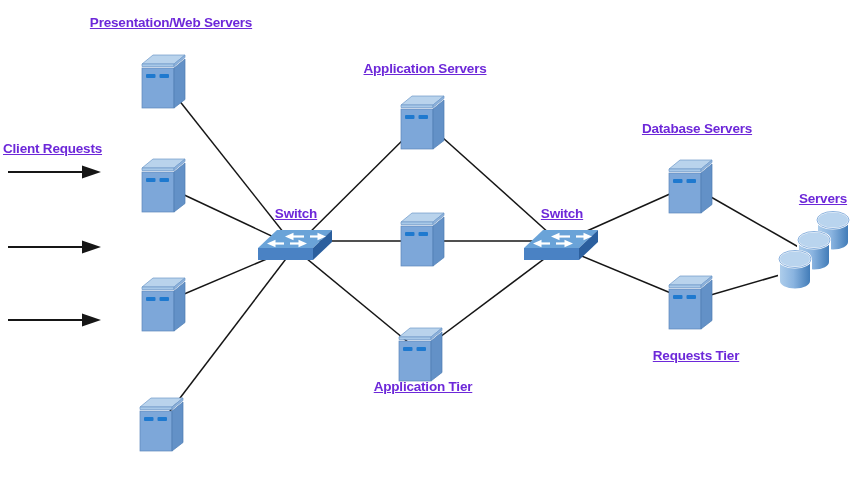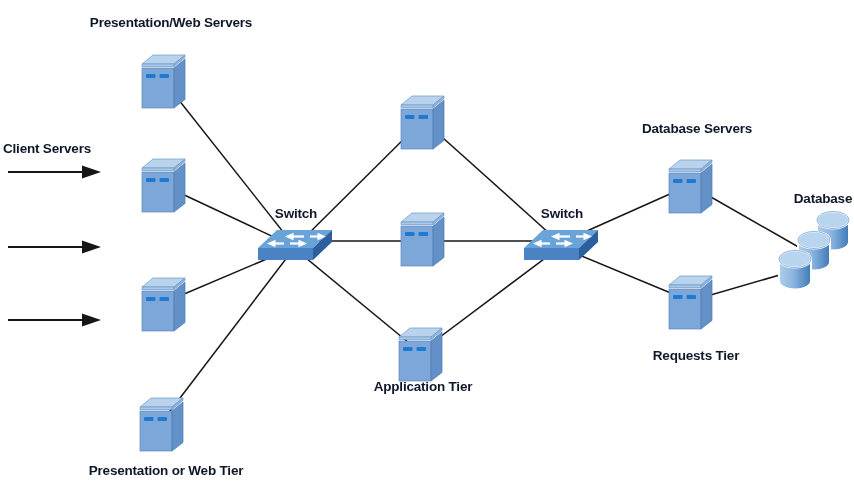--- a/index.html
+++ b/index.html
@@ -18,23 +18,24 @@
     z-index: 1;
   }
   #icon-layer { position: absolute; left: 0; top: 0; width: 100%; height: 100%; z-index: 2; }
   .icon { position: absolute; line-height: 0; }
   .lbl {
     position: absolute;
     z-index: 3;
     font-size: 13.5px;
     font-weight: 700;
     letter-spacing: -0.2px;
-    color: #0f172a;
+    color: #6d28d9;
     white-space: nowrap;
     transform: translateX(-50%);
+    text-decoration: underline;
   }
   .lbl.left-align { transform: none; }
 </style>
 </head>
 <body>
 
 <div class="canvas">
 
   <svg class="wires" viewBox="0 0 854 487" xmlns="http://www.w3.org/2000/svg">
     <g stroke="#161616" stroke-width="1.5" fill="none">
@@ -282,29 +283,29 @@
       <div class="icon" style="left: 6px; top: 310px;">
     <svg width="96" height="20" viewBox="0 0 96 20" xmlns="http://www.w3.org/2000/svg">
       <line x1="2" y1="10" x2="79" y2="10" stroke="#161616" stroke-width="1.8"></line>
       <polygon points="95,10 76,3.5 76,16.5" fill="#161616"></polygon>
     </svg>
   </div>
     </div>
 
   <div class="lbl" style="left:171px; top:15px;">Presentation/Web Servers</div>
 
-  <div class="lbl left-align" style="left:3px; top:141px;">Client Servers</div>
+  <div class="lbl left-align" style="left:3px; top:141px;">Client Requests</div>
 
   <div class="lbl" style="left:296px; top:206px;">Switch</div>
 
+  <div class="lbl" style="left:425px; top:61px;">Application Servers</div>
 
   <div class="lbl" style="left:562px; top:206px;">Switch</div>
 
   <div class="lbl" style="left:697px; top:121px;text-align:right;">Database Servers</div>
 
-  <div class="lbl" style="left:823px; top:191px;">Database</div>
+  <div class="lbl" style="left:823px; top:191px;">Servers</div>
 
   <div class="lbl" style="left:423px; top:379px;">Application Tier</div>
 
   <div class="lbl" style="left:696px; top:348px;">Requests Tier</div>
 
-  <div class="lbl" style="left:166px; top:463px;">Presentation or Web Tier</div>
 </div>
 
 </body></html>

